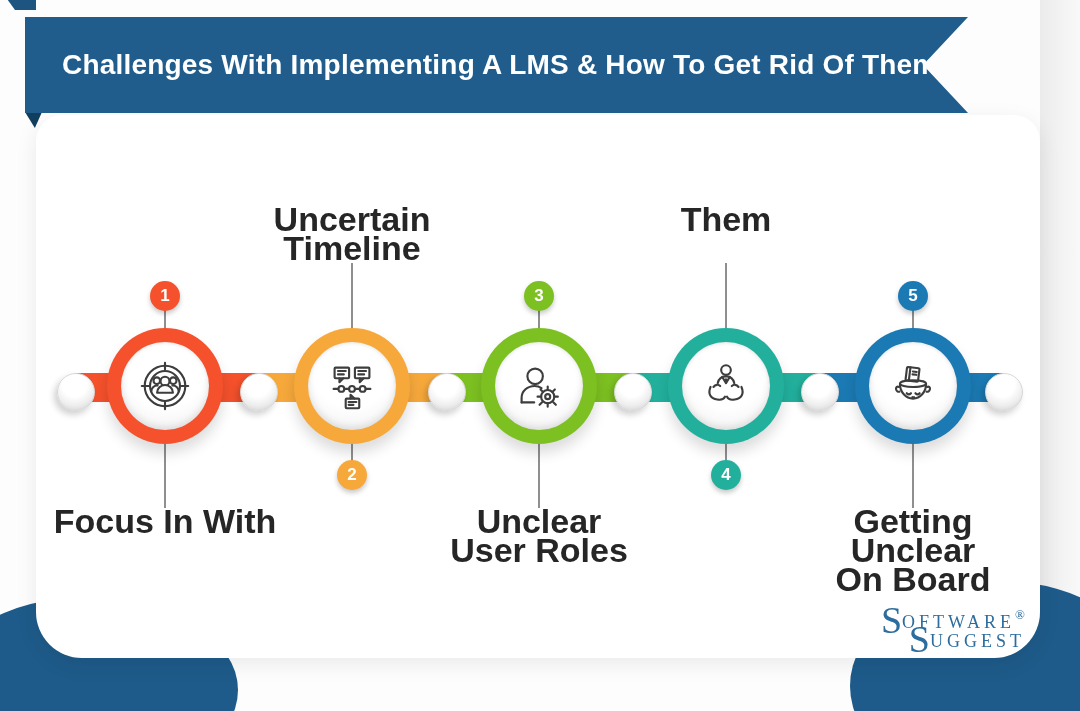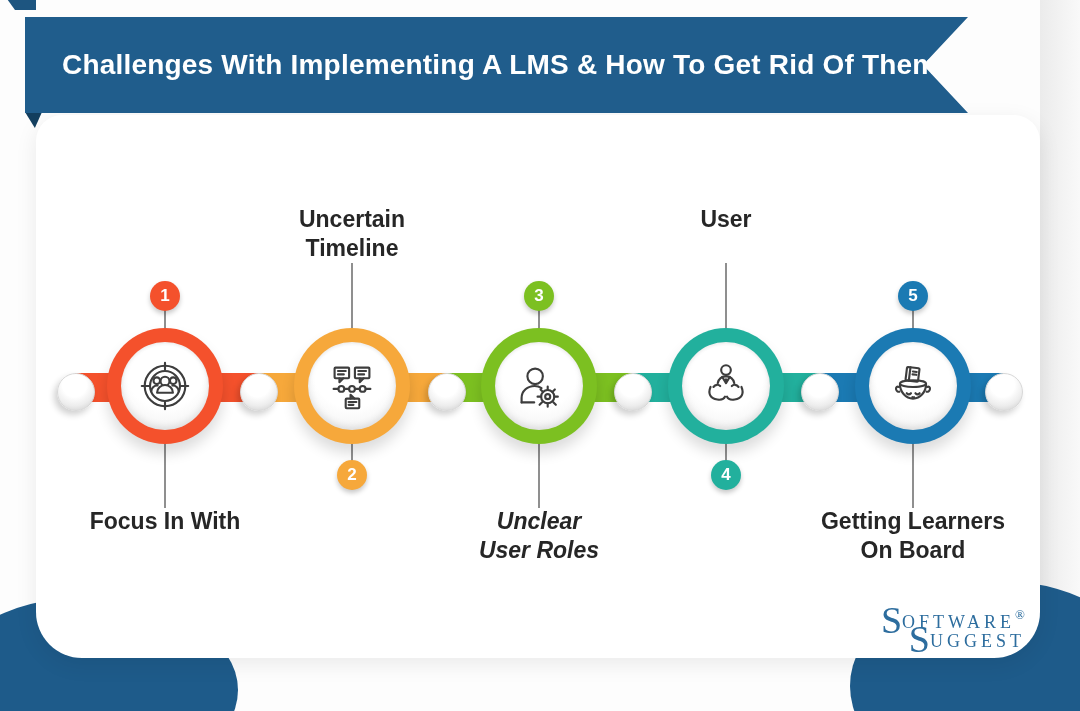--- a/index.html
+++ b/index.html
@@ -41,21 +41,21 @@
     z-index:5;box-shadow:0 9px 14px rgba(0,0,0,.14);}
   .ring-inner{position:absolute;left:14px;top:14px;width:88px;height:88px;border-radius:50%;
     background:radial-gradient(circle at 50% 30%,#ffffff 52%,#f4f4f4 82%,#e4e4e4 100%);
     box-shadow:inset 0 -3px 7px rgba(0,0,0,.10),inset 0 2px 3px rgba(0,0,0,.05);
     display:flex;align-items:center;justify-content:center;}
   .badge{position:absolute;width:30px;height:30px;border-radius:50%;background:var(--c);color:#fff;
     font-weight:700;font-size:17px;line-height:30px;text-align:center;z-index:6;
     box-shadow:0 3px 5px rgba(0,0,0,.22);}
   .badge-top{top:281px;}
   .badge-bottom{top:460px;}
-  .step-label{position:absolute;width:240px;text-align:center;font-size:23px;font-weight:700;
+  .step-label{position:absolute;width:240px;text-align:center;font-size:34px;font-weight:700;
     color:#262626;line-height:29px;z-index:5;}
   .label-top{top:205px;}
   .label-bottom{top:507px;}
   .step-label span{display:block;}
 
   .icon svg{display:block;}
   .icon path,.icon circle,.icon rect,.icon ellipse,.icon line{
     fill:none;stroke:#3d3d3d;stroke-width:2.2;stroke-linecap:round;stroke-linejoin:round;}
   .icon .fillw{fill:#fcfcfc;}
 
@@ -156,63 +156,63 @@
           <circle cx="26" cy="20" r="8"></circle>
           <path d="M12 47v-4.5c0-7.5 6.2-12.5 13.5-12.5 2.6 0 5.1.8 7.1 2.2"></path>
           <path d="M12 47h13"></path>
           <circle cx="39" cy="41" r="6.8"></circle>
             <circle cx="39" cy="41" r="2.6"></circle>
           <path d="M39 30.5v3.7M39 47.8v3.7M28.5 41h3.7M45.8 41h3.7M31.6 33.6l2.6 2.6M44.8 46.8l2.6 2.6M46.4 33.6l-2.6 2.6M33.2 46.8l-2.6 2.6"></path>
         </svg>
       </span>
     </div>
   </div>
-  <div class="step-label label-bottom" style="left:419px;font-style:italic;">
+  <div class="step-label label-bottom" style="left:419px;">
     <span>Unclear</span>
     <span>User Roles</span>
   </div>
 
   <div class="badge badge-bottom" style="left: 711px; --c: #22b09d;">4</div>
   <div class="ring" style="left: 668px; --c: #22b09d;">
     <div class="ring-inner">
       <span class="icon">
         <svg width="58" height="58" viewBox="0 0 60 60">
           <circle cx="30" cy="13.5" r="5"></circle>
           <path d="M21.5 27c1-4.5 4-7 8.5-7s7.5 2.5 8.5 7"></path>
           <path d="M26 20.5 30 27l4-6.5M30 27v-4"></path>
           <path d="M14 31c-3 7 0 12 7 13 4 .6 7-.6 8-3"></path>
           <path d="M46 31c3 7 0 12-7 13-4 .6-7-.6-8-3"></path>
           <path d="M17 31c2-2.5 5-3 7-1M43 31c-2-2.5-5-3-7-1"></path>
         </svg>
       </span>
     </div>
   </div>
   <div class="step-label label-top" style="left:606px;">
-    <span>User</span>
+    <span>Them</span>
   </div>
 
   <div class="badge badge-top" style="left: 898px; --c: #1b7ab3;">5</div>
   <div class="ring" style="left: 855px; --c: #1b7ab3;">
     <div class="ring-inner">
       <span class="icon">
         <svg width="58" height="58" viewBox="0 0 60 60">
           <g transform="rotate(7 30 18)">
               <rect class="fillw" x="23" y="11" width="13" height="14" rx="1"></rect>
               <path d="M26.5 11v14M29.5 15h4M29.5 18h4"></path>
             </g>
           <ellipse cx="30" cy="27.5" rx="13.5" ry="3.5"></ellipse>
           <path d="M16.5 28a13.5 15 0 0 0 27 0"></path>
           <path d="M15.5 31c-2-1-3.5.5-3 2.5.4 1.8 2 2.8 3.5 2.4M44.5 31c2-1 3.5.5 3 2.5-.4 1.8-2 2.8-3.5 2.4"></path>
           <path d="M23.5 37.5q2.2 2.4 4.4 0M32.5 37.5q2.2 2.4 4.4 0M29.3 41.5q.9.8 1.8 0"></path>
         </svg>
       </span>
     </div>
   </div>
   <div class="step-label label-bottom" style="left:793px;">
-    <span>Getting Learners</span>
+    <span>Getting Unclear</span>
     <span>On Board</span>
   </div>
 
   <div class="logo" style="color: rgb(45, 109, 158);">
     <span class="logo-line logo-line1"><span class="big">S</span><span class="rest">oftware</span><sup>®</sup></span>
     <span class="logo-line logo-line2"><span class="big">S</span><span class="rest">uggest</span></span>
   </div>
 
 </div>
 

